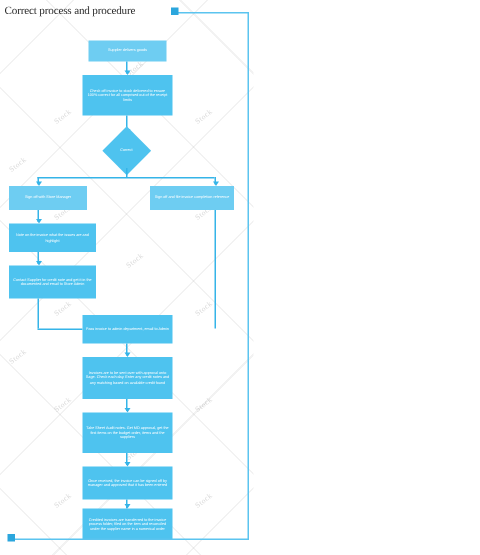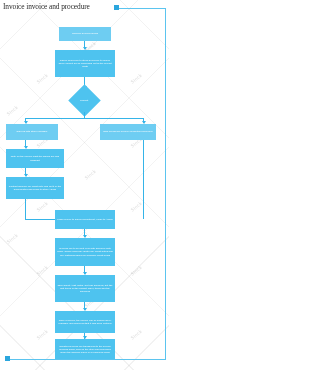--- a/index.html
+++ b/index.html
@@ -120,21 +120,21 @@
   <div class="wm-text" style="left:130px;top:268px;">Stock</div>
   <div class="wm-text" style="left:36px;top:332px;">Stock</div>
   <div class="wm-text" style="left:130px;top:332px;">Stock</div>
   <div class="wm-text" style="left:84px;top:44px;">Stock</div>
   <div class="wm-text" style="left:84px;top:172px;">Stock</div>
   <div class="wm-text" style="left:84px;top:300px;">Stock</div>
   <div class="wm-text" style="left:6px;top:108px;">Stock</div>
   <div class="wm-text" style="left:6px;top:236px;">Stock</div>
 </div>
 
-<div id="title">Invoice invoice and procedure</div>
+<div id="title">Correct process and procedure</div>
 
 <div id="frame-line-top"></div>
 <div id="frame-line-right"></div>
 <div id="frame-line-bottom"></div>
 <div class="anchor" id="anchor-top"></div>
 <div class="anchor" id="anchor-bottom"></div>
 
 <div id="diagram">
 
   <div class="node light" style="left:59px;top:27px;width:52px;height:14px;">Supplier delivers goods</div>

